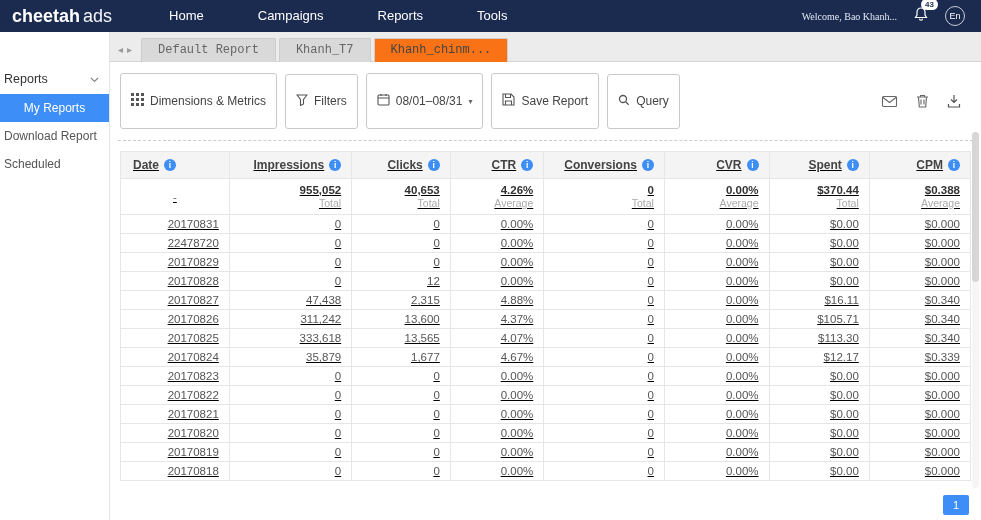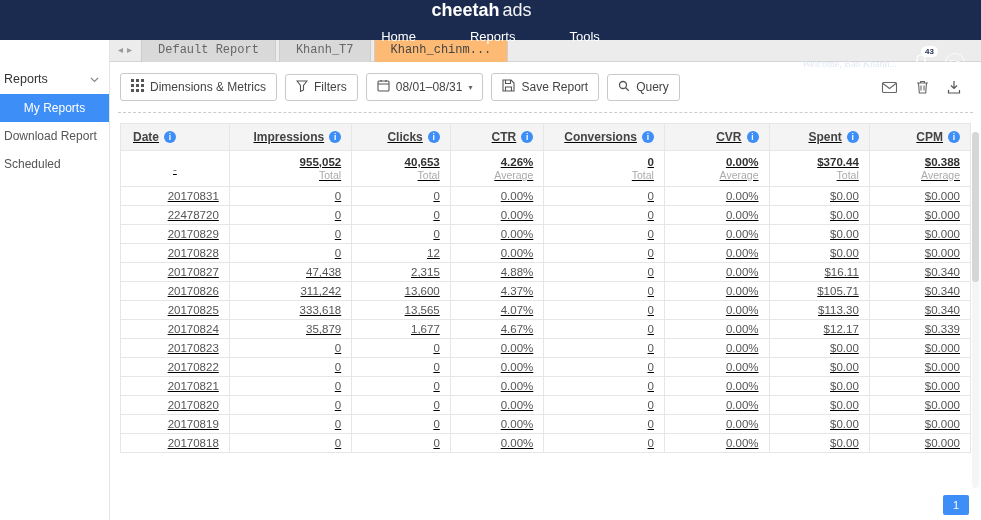--- a/index.html
+++ b/index.html
@@ -1,21 +1,21 @@
 <!DOCTYPE html>
 <html><head>
 <meta charset="utf-8">
 <style>
   * { box-sizing: border-box; margin: 0; padding: 0; }
   html,body { width: 981px; height: 520px; overflow: hidden; }
   body { font-family: "Liberation Sans", sans-serif; background:#fff; position:relative; }
 
   
-  .navbar { position:absolute; top:0; left:0; right:0; height:40px; background:#1b2b50;
-            display:flex; align-items:center; color:#fff; z-index:10;flex-direction:column; }
+  .navbar { position:absolute; top:0; left:0; right:0; height:32px; background:#1b2b50;
+            display:flex; align-items:center; color:#fff; z-index:10; }
   .brand { font-size:18px; margin:0 30px 0 12px; white-space:nowrap; }
   .brand .bold { font-weight:700; }
   .brand .light { font-weight:400; margin-left:3px; opacity:.95; }
   .nav-menu { display:flex; }
   .nav-item { padding:0 27px; font-size:13px; line-height:32px; cursor:pointer; }
   .nav-right { margin-left:auto; display:flex; align-items:center; gap:16px; padding-right:16px; }
   .welcome { font-size:10px; color:#e2e8f4; white-space:nowrap;font-family:Liberation Serif, serif; }
   .bell-wrap { position:relative; display:flex; cursor:pointer; }
   .badge { position:absolute; top:-7px; right:-9px; background:#fff; color:#1b2b50;
            font-size:8px; font-weight:700; border-radius:8px; padding:1px 4px; line-height:9px; }
@@ -32,25 +32,25 @@
 
   
   .main { position:absolute; top:32px; left:110px; right:0; bottom:0; background:#fff; }
   .tabstrip { background:#ececec; border-bottom:1px solid #d4d4d4; height:30px;
               display:flex; align-items:flex-end; padding:0 8px; gap:3px; }
   .tab-arrows { display:flex; gap:4px; align-items:center; color:#9a9a9a; font-size:10px;
                 margin:0 6px 6px 0; cursor:pointer; }
   .tab { background:#d9d9d9; border:1px solid #cdcdcd; border-bottom:none; padding:4px 16px 5px;
          font-size:12px; color:#666; border-radius:2px 2px 0 0; margin-bottom:-1px; cursor:pointer;
          white-space:nowrap;font-family:Liberation Mono, monospace; }
-  .tab.active { background:#fdba74; color:#444; position:relative; z-index:2; }
+  .tab.active { background:#f97316; color:#444; position:relative; z-index:2; }
 
   .toolbar { display:flex; align-items:center; gap:8px; padding:11px 10px 9px; }
   .btn { display:inline-flex; align-items:center; gap:6px; background:#fff; border:1px solid #c9c9c9;
-         border-radius:3px; padding:5px 10px; font-size:12px; color:#444; cursor:pointer; white-space:nowrap; }
+         border-radius:3px; padding:19px 10px; font-size:12px; color:#444; cursor:pointer; white-space:nowrap; }
   .caret { font-size:8px; color:#666; }
   .icon-group { margin-left:auto; display:flex; gap:18px; align-items:center; padding-right:10px; }
   .tool-icon { cursor:pointer; display:flex; }
 
   .dashed { border-top:1px dashed #ccc; margin:2px 8px 10px; }
 
   
   .table-wrap { margin:0 10px; }
   table { width:100%; border-collapse:collapse; border:1px solid #ddd; table-layout:fixed;text-decoration:underline; }
   th, td { border:1px solid #e6e6e6; white-space:nowrap; overflow:hidden; }
@@ -78,20 +78,21 @@
 </style>
 </head>
 <body>
 
 <div class="navbar">
   <div class="brand">
     <span class="bold">cheetah</span><span class="light">ads</span>
   </div>
   <div class="nav-menu">
       <div class="nav-item">Home</div>
+      <div class="nav-item">Campaigns</div>
       <div class="nav-item">Reports</div>
       <div class="nav-item">Tools</div>
     </div>
   <div class="nav-right">
     <span class="welcome">
       <span>Welcome,</span>
       <span>Bao Khanh...</span>
     </span>
     <span class="bell-wrap">
       <span>

